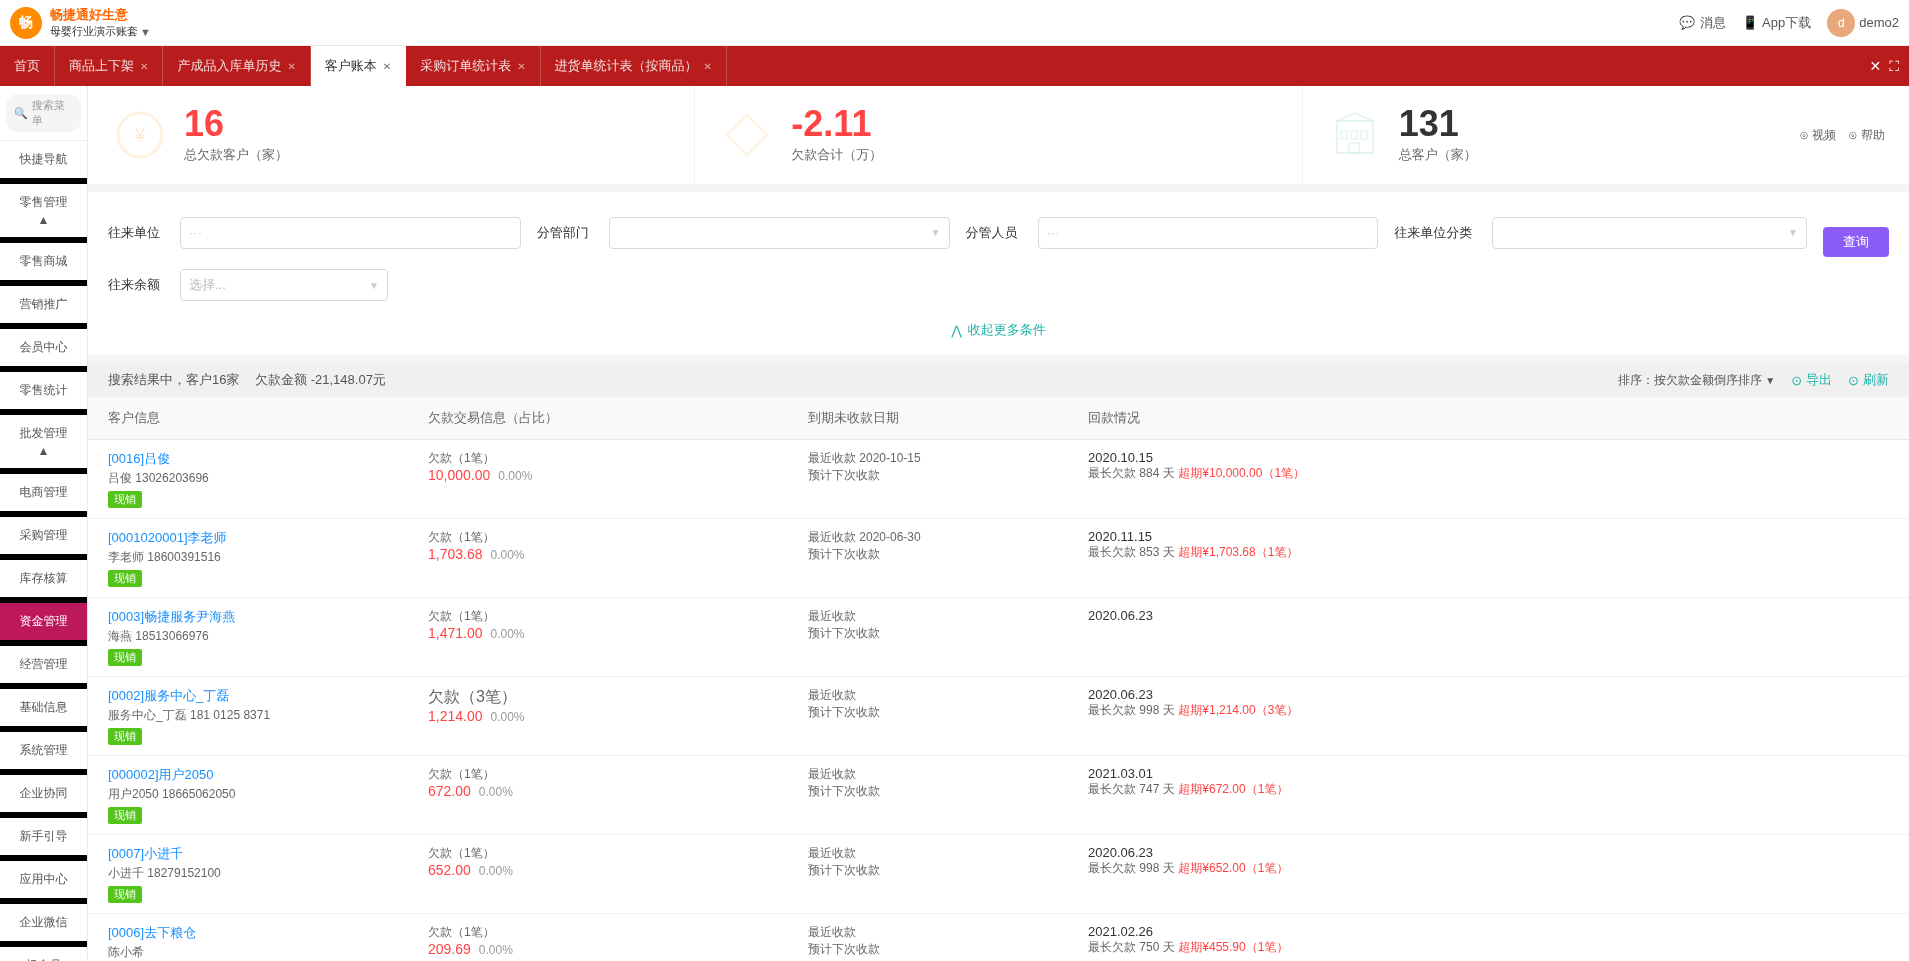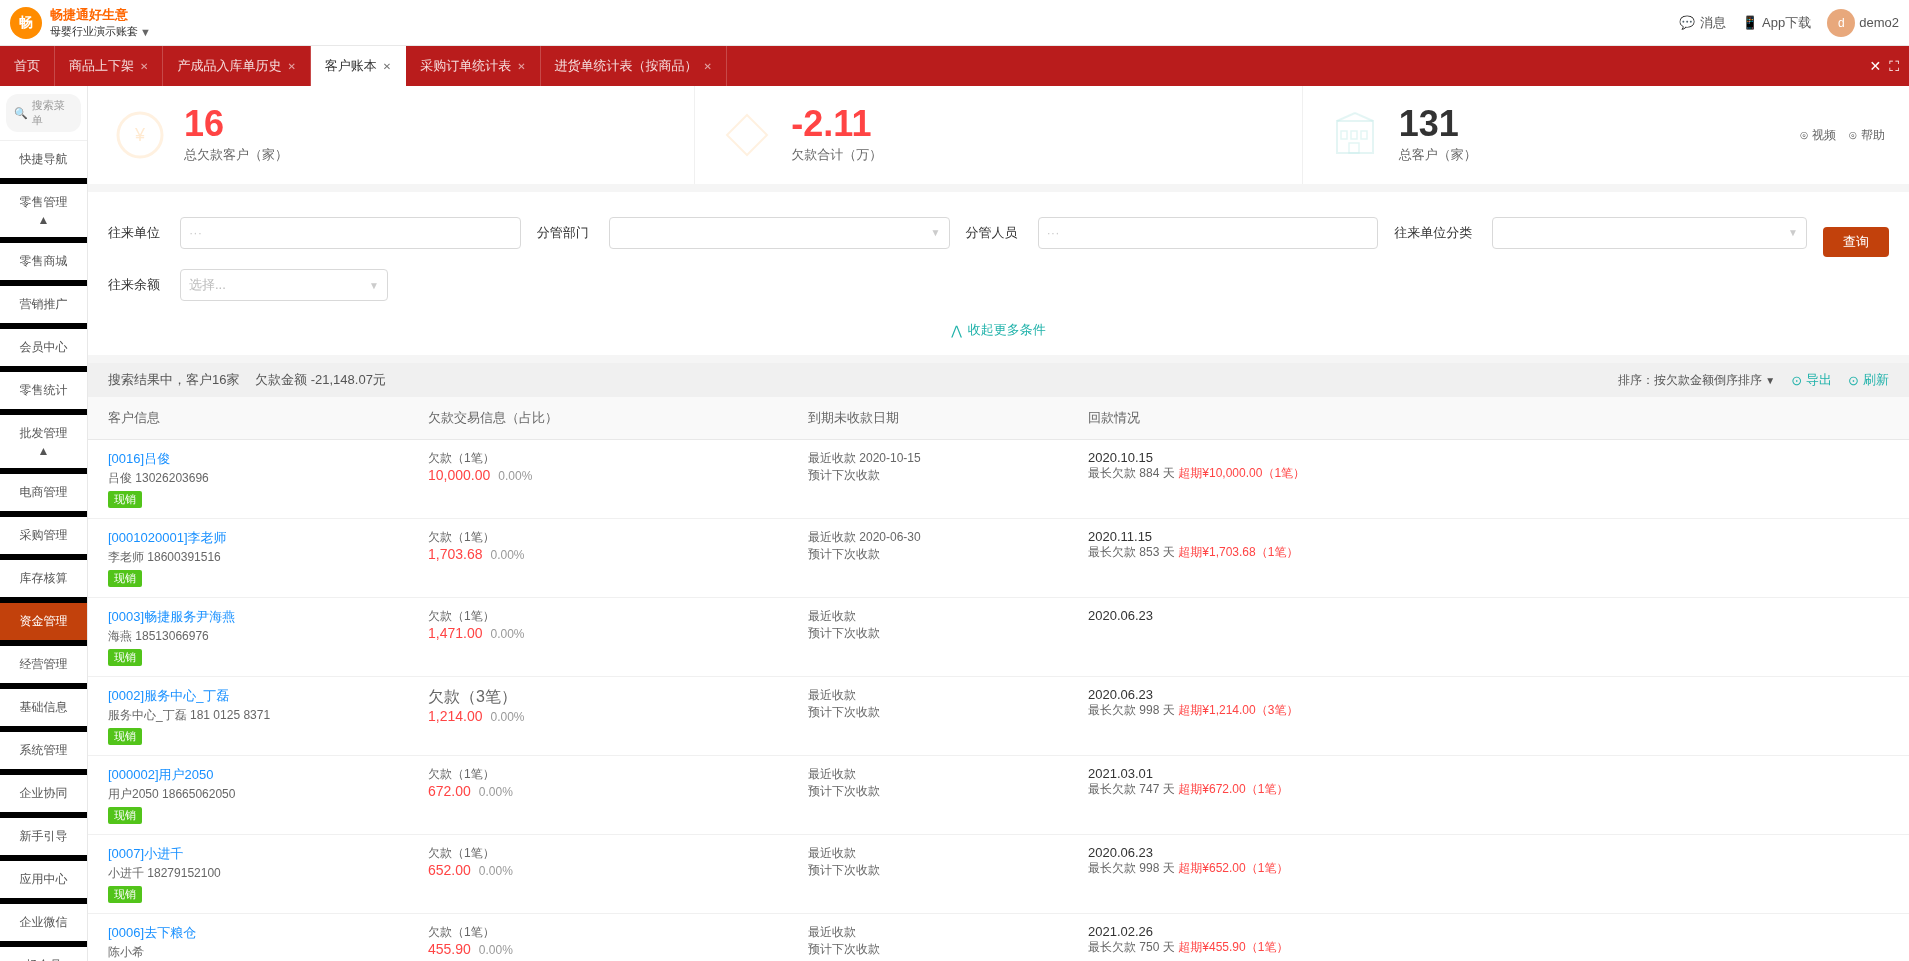--- a/index.html
+++ b/index.html
@@ -22,21 +22,21 @@
 
     
     .main-layout { display: flex; height: calc(961px - 86px); }
     
     
     .sidebar { width: 88px; background: #fff; border-right: 1px solid #e8e8e8; display: flex; flex-direction: column; overflow-y: auto; }
     .sidebar-search { padding: 8px 6px; border-bottom: 1px solid #f0f0f0; }
     .sidebar-search-box { background: #f5f5f5; border-radius: 12px; padding: 4px 8px; font-size: 11px; color: #999; display: flex; align-items: center; gap: 4px; cursor: pointer; }
     .sidebar-nav { flex: 1; }
     .sidebar-item { padding: 10px 6px; text-align: center; font-size: 12px; color: #555; cursor: pointer; border-bottom: 6px solid #000000; }
-    .sidebar-item.active { background: #c2410c; color: #fff; }
+    .sidebar-item.active { background: #be185d; color: #fff; }
     .sidebar-item.has-arrow { display: flex; align-items: center; justify-content: center; gap: 2px; flex-direction: column; }
 
     
     .content { flex: 1; overflow-y: auto; background: #f5f5f5; }
     
     
     .stats-row { display: flex; background: #fff; margin-bottom: 8px; }
     .stat-card { flex: 1; padding: 20px 24px; display: flex; align-items: center; gap: 16px; border-right: 1px solid #f0f0f0; }
     .stat-card:last-child { border-right: none; }
     .stat-icon { width: 56px; height: 56px; display: flex; align-items: center; justify-content: center; opacity: 0.3; }
@@ -47,21 +47,21 @@
     .stat-value.dark { color: #333; }
     .stat-label { font-size: 13px; color: #666; }
     .stat-card-actions { margin-left: auto; display: flex; gap: 12px; align-items: flex-start; font-size: 12px; color: #666; }
 
     
     .filter-area { background: #fff; padding: 16px 20px; margin-bottom: 8px; }
     .filter-row { display: flex; align-items: center; gap: 16px; margin-bottom: 12px; }
     .filter-item { display: flex; align-items: center; gap: 20px; flex: 1; }
     .filter-label { font-size: 13px; color: #333; white-space: nowrap; }
     .filter-input { flex: 1; height: 32px; border: 1px solid #d9d9d9; border-radius: 4px; padding: 0 8px; font-size: 13px; display: flex; align-items: center; justify-content: space-between; color: #bbb; cursor: pointer; background: #fff; }
-    .filter-btn { background: #c2410c; color: #fff; border: none; padding: 6px 20px; border-radius: 4px; cursor: pointer; font-size: 13px; white-space: nowrap; margin-top: 19px; }
+    .filter-btn { background: #8b5cf6; color: #fff; border: none; padding: 6px 20px; border-radius: 4px; cursor: pointer; font-size: 13px; white-space: nowrap; margin-top: 19px; }
     .filter-collapse { display: flex; align-items: center; justify-content: center; gap: 6px; color: #20b2aa; font-size: 13px; cursor: pointer; padding: 8px 0 0; }
 
     
     .result-bar { display: flex; align-items: center; justify-content: space-between; background: #f0f0f0; padding: 8px 20px; font-size: 13px; color: #555; }
     .result-actions { display: flex; align-items: center; gap: 16px; }
     .result-action { display: flex; align-items: center; gap: 4px; cursor: pointer; color: #20b2aa; }
 
     
     .data-table { background: #fff; }
     .table-header { display: grid; grid-template-columns: 320px 380px 280px 1fr; background: #f9f9f9; border-bottom: 1px solid #e8e8e8; }
@@ -456,21 +456,21 @@
       </div>
 
       <div class="table-row-item">
         <div class="td">
           <div><span class="customer-name">[0006]去下粮仓</span></div>
           <div class="customer-phone">陈小希</div>
           <span class="tag-xianjin">现销</span>
         </div>
         <div class="td">
           <div style="color:#666;font-size:12px;">欠款（1笔）</div>
-          <div><span class="amount-red">455.90</span><span class="amount-pct">0.00%</span></div>
+          <div><span class="amount-red">209.69</span><span class="amount-pct">0.00%</span></div>
         </div>
         <div class="td">
           <div class="collect-info">最近收款</div>
           <div class="collect-info">预计下次收款</div>
         </div>
         <div class="td">
           <div style="font-size:13px;">2021.02.26</div>
           <div><span class="overdue-days">最长欠款 750 天</span> <span class="overdue-text">超期¥455.90（1笔）</span></div>
         </div>
       </div>

